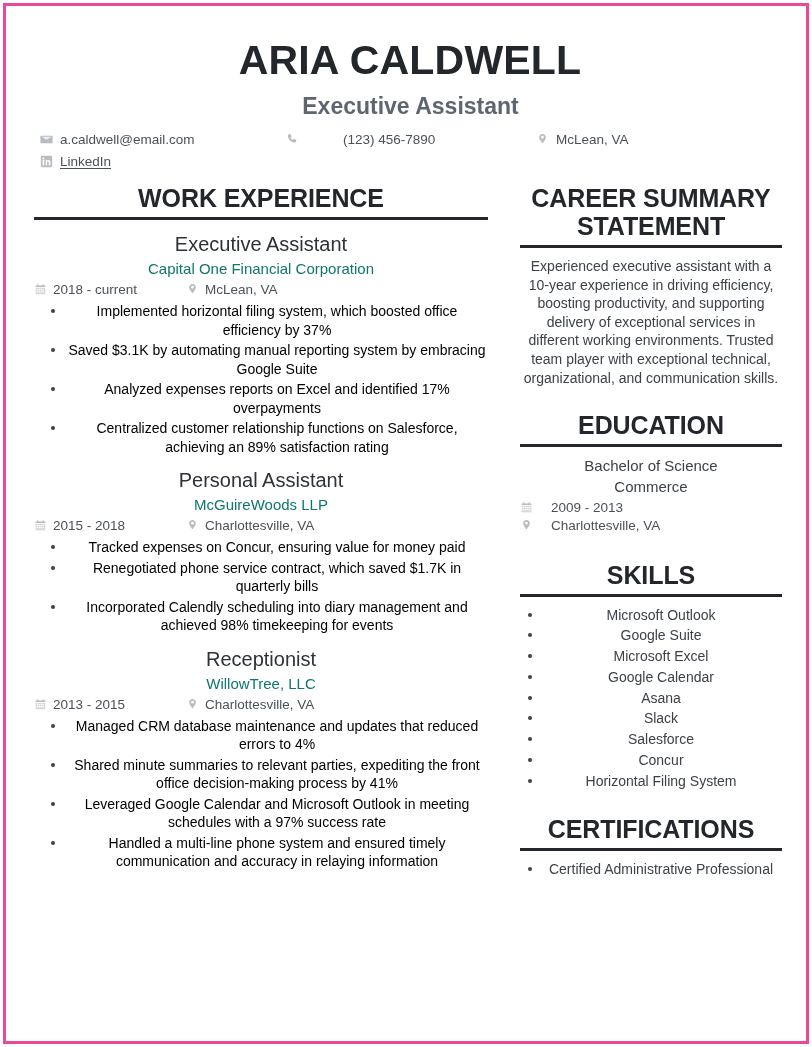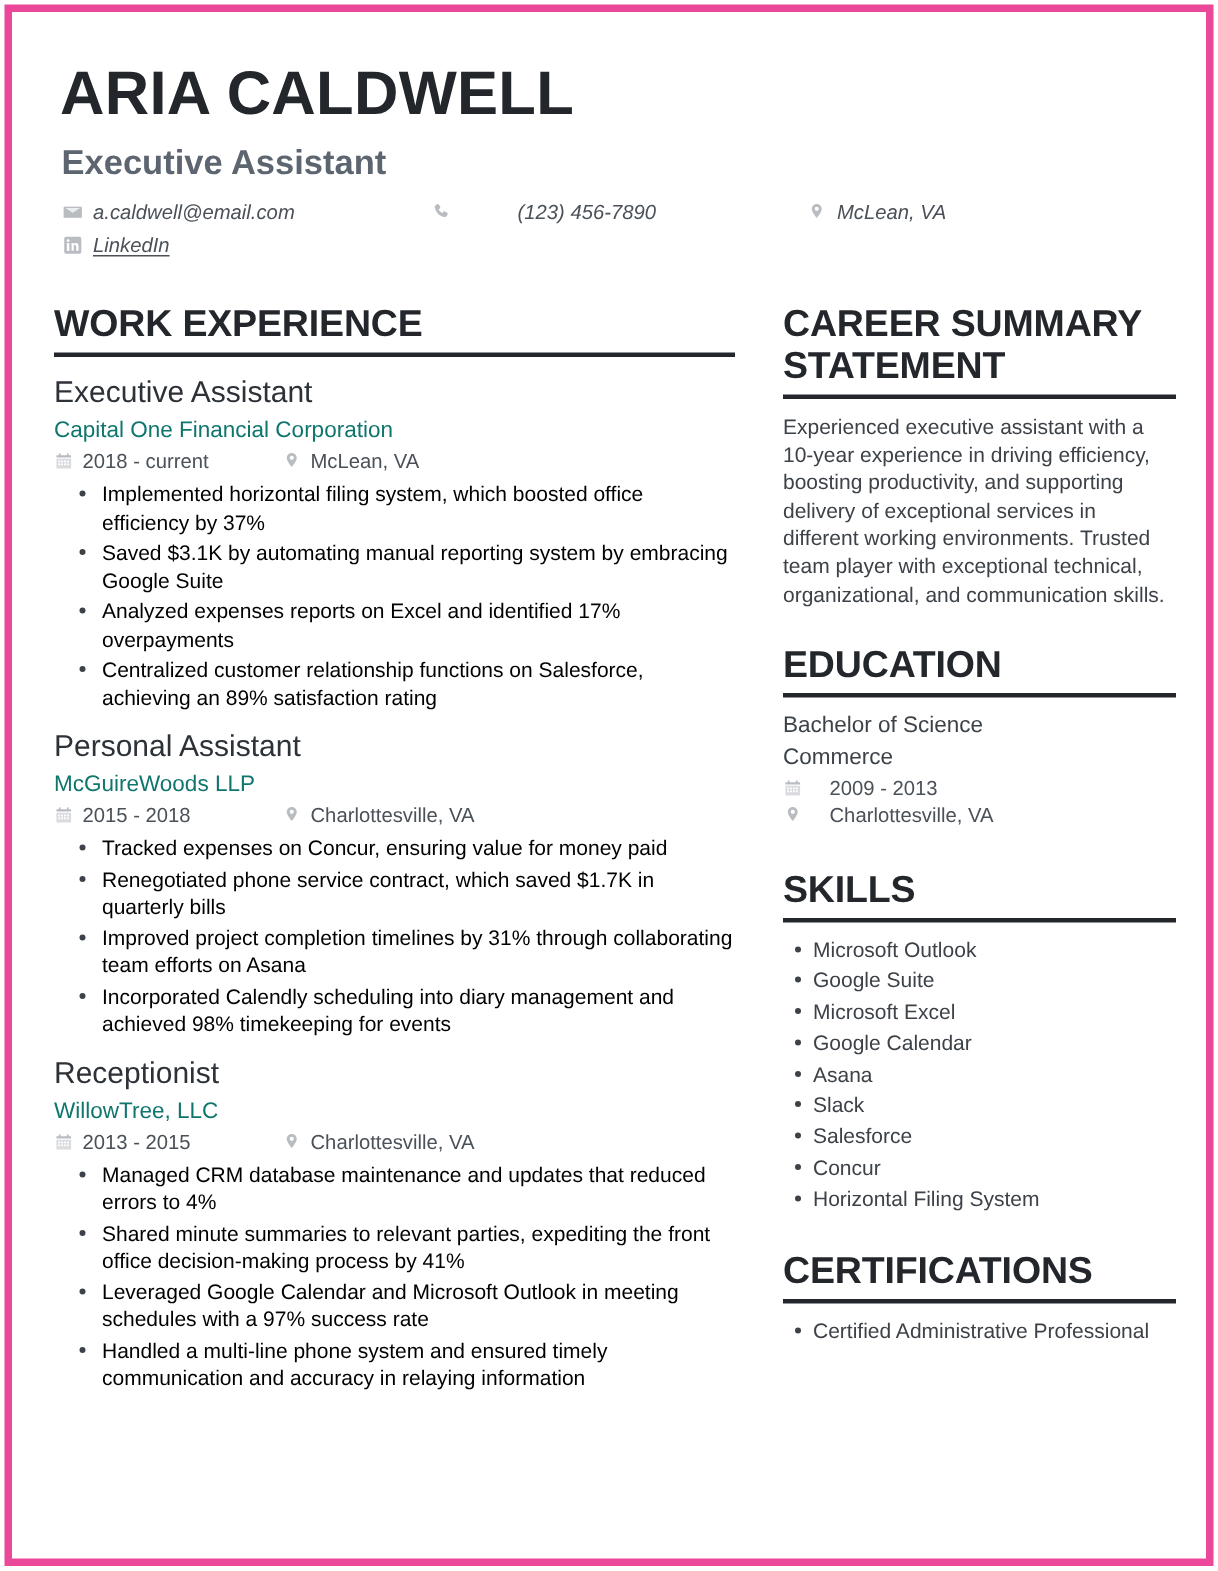--- a/index.html
+++ b/index.html
@@ -9,22 +9,23 @@
     height: 1047px;
     background: #ffffff;
     font-family: "Liberation Sans", sans-serif;
     -webkit-font-smoothing: antialiased;
   }
 
   .page-frame {
     position: absolute;
     left: 3px; top: 3px;
     width: 806px; height: 1041px;
-    border: 5px solid #ec4899;
+    border: 3px solid #ec4899;
     background: #ffffff;
+    text-align: center;
   }
 
   .sheet {
     position: absolute;
     left: 0; top: 0; right: 0; bottom: 0;
     padding: 28px 24px 0 28px;
     overflow: hidden;
   }
 
   
@@ -37,21 +38,21 @@
     margin: 6px 0 0 4px;
   }
   .job-title {
     font-size: 23px;
     font-weight: 700;
     color: #5d6670;
     line-height: 1.0;
     margin: 14px 0 0 5px;
   }
 
-  .contact-rows { margin: 14px 0 0 6px; font-style: italic; }
+  .contact-rows { margin: 14px 0 0 6px; }
   .contact-line {
     display: flex;
     align-items: flex-start;
     height: 22px;
   }
   .contact-item {
     display: flex;
     align-items: center;
     gap: 7px;
     font-size: 13.5px;
@@ -71,21 +72,21 @@
   .ico svg { display: block; }
   .link-text {
     text-decoration: underline;
     text-underline-offset: 2px;
     color: #4b5158;
   }
 
   
   .columns {
     display: flex;
-    margin-top: 24px;
+    margin-top: 8px;
     align-items: flex-start;
   }
   .col-left  { width: 468px; flex: none; padding-right: 14px;}
   .col-gap   { width: 18px; flex: none; }
   .col-right { width: 262px; flex: none; }
 
   .section { margin-bottom: 2px; }
   .section-head {
     font-size: 25px;
     font-weight: 700;
@@ -339,21 +340,20 @@
                       <svg width="13" height="13" viewBox="0 0 16 16" fill="currentColor">
                         <path d="M8 1.2c-2.3 0-4.1 1.8-4.1 4 0 3 4.1 7.6 4.1 7.6s4.1-4.6 4.1-7.6c0-2.2-1.8-4-4.1-4zm0 5.7a1.7 1.7 0 1 1 0-3.4 1.7 1.7 0 0 1 0 3.4z"></path>
                       </svg>
                     </span>
                     <span>Charlottesville, VA</span>
                   </span>
                 </div>
                 <ul class="bullets">
                   <li>Tracked expenses on Concur, ensuring value for money paid</li>
                   <li>Renegotiated phone service contract, which saved $1.7K in quarterly bills</li>
-                  <li>Improved project completion timelines by 31% through collaborating team efforts on Asana</li>
                   <li>Incorporated Calendly scheduling into diary management and achieved 98% timekeeping for events</li>
                 </ul>
               </div>
               <div class="entry">
                 <div class="entry-role">Receptionist</div>
                 <div class="entry-company">WillowTree, LLC</div>
                 <div class="entry-meta">
                   <span class="meta-item meta-date">
                     <span class="ico">
                       <svg width="13" height="13" viewBox="0 0 16 16" fill="currentColor">

